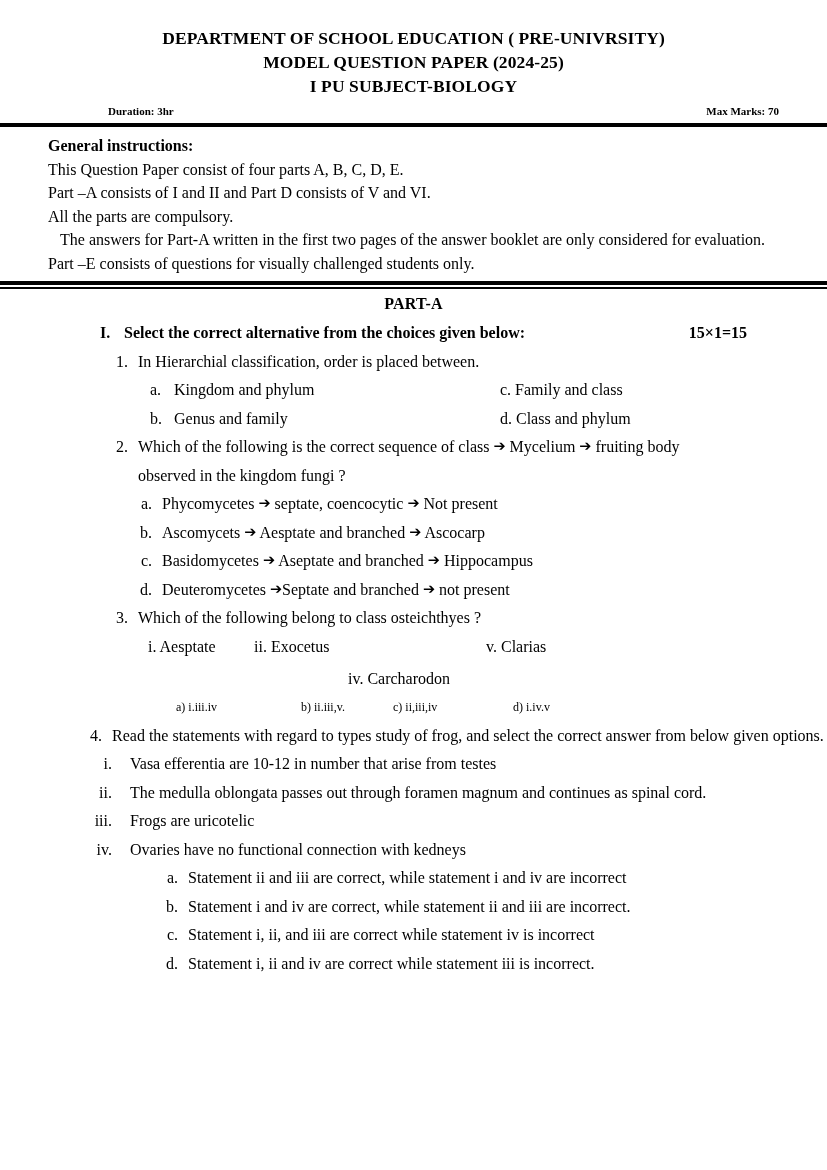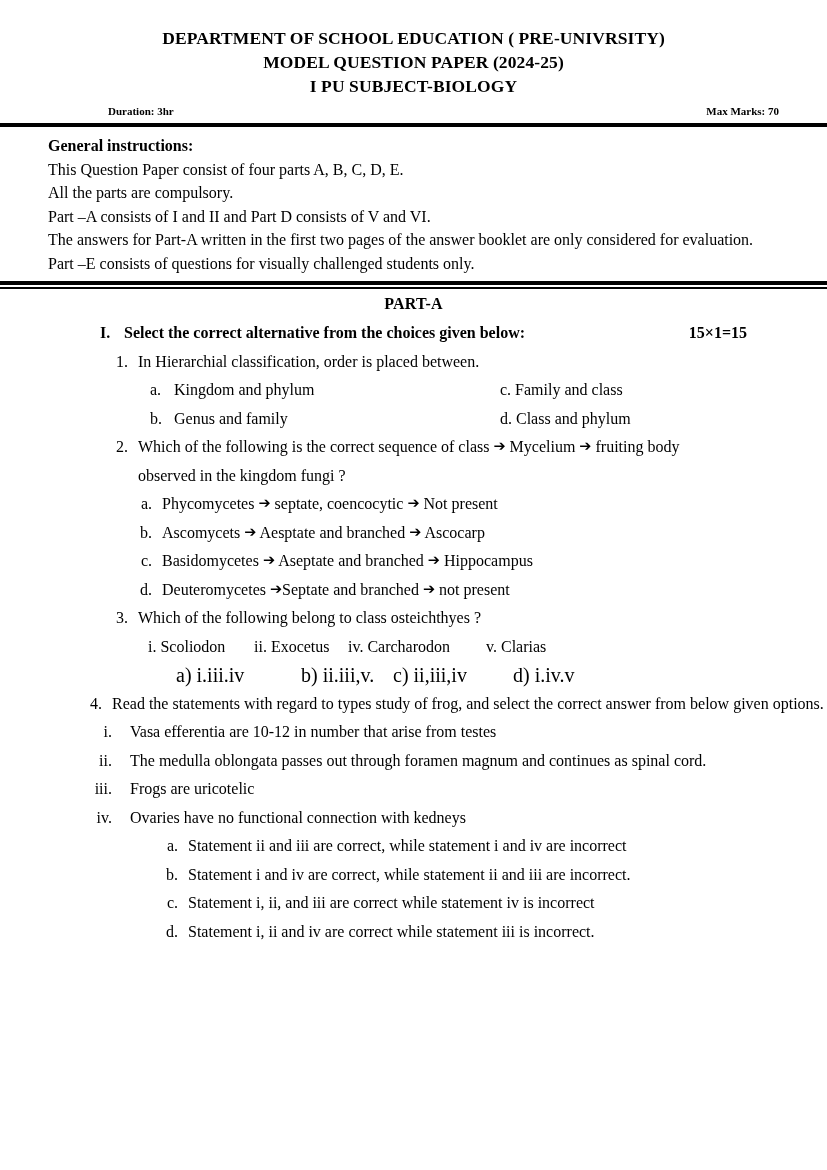--- a/index.html
+++ b/index.html
@@ -73,20 +73,21 @@
     line-height: 23.5px;
   }
   .instr-title {
     font-weight: bold;
   }
   .instr-line {
     white-space: normal;
   }
   .instr-justify {
     text-align: justify;
+    margin-left: 12px;
   }
 
   
   .part-heading {
     text-align: center;
     font-weight: bold;
     font-size: 16px;
     padding-top: 6px;
     padding-bottom: 2px;
     letter-spacing: 0.2px;
@@ -180,28 +181,28 @@
     display: flex;
     font-size: 16px;
     line-height: 28.5px;
   }
   .roman-inline .ri {
     white-space: nowrap;
   }
   .ri-1 { width: 106px; }
   .ri-2 { width: 94px; }
   .ri-3 { width: 140px; }
-  .ri-4 { width: 138px; }
+  .ri-4 { width: 138px; margin-top: 32px; }
   .ri-5 { width: auto; }
 
   
   .ans-inline {
     padding-left: 176px;
     display: flex;
-    font-size: 20px;
+    font-size: 12px;
     line-height: 28.5px;
   }
   .ans-inline .ai { white-space: nowrap; }
   .ai-1 { width: 125px; }
   .ai-2 { width: 92px; }
   .ai-3 { width: 89px; }
   .ai-4 { width: auto; margin-left: 31px; }
 
   .arrow {
     font-family: "DejaVu Sans", sans-serif;
@@ -225,22 +226,22 @@
   <div class="duration-row">
     <div>Duration: 3hr</div>
     <div>Max Marks: 70</div>
   </div>
 
   <div class="rule-thick"></div>
 
   <div class="instructions">
     <div class="instr-title">General instructions:</div>
     <div class="instr-line">This Question Paper consist of four parts A, B, C, D, E.</div>
+    <div class="instr-line">Part –A consists of I and II and Part D consists of V and VI.</div>
     <div class="instr-line">All the parts are compulsory.</div>
-    <div class="instr-line">Part –A consists of I and II and Part D consists of V and VI.</div>
     <div class="instr-line instr-justify">The answers for Part-A written in the first two pages of the answer booklet are only considered for evaluation.</div>
     <div class="instr-line">Part –E consists of questions for visually challenged students only.</div>
   </div>
 
   <div class="rule-double">
     <div class="d1"></div>
     <div class="d2"></div>
   </div>
 
   <div class="part-heading">PART-A</div>
@@ -302,21 +303,21 @@
       <div class="q-num">d.</div>
       <div class="q-body"><span>Deuteromycetes </span><span class="arrow">➔</span><span>Septate and branched </span><span class="arrow">➔</span><span> not present</span></div>
     </div>
 
     <div class="q lvl-q">
       <div class="q-num">3.</div>
       <div class="q-body">Which of the following belong to class osteichthyes ?</div>
     </div>
 
     <div class="roman-inline">
-      <div class="ri ri-1">i. Scoliodon</div>
+      <div class="ri ri-1">i. Aesptate</div>
       <div class="ri ri-2">ii. Exocetus</div>
       <div class="ri ri-4">iv. Carcharodon</div>
       <div class="ri ri-5">v. Clarias</div>
     </div>
 
     <div class="ans-inline">
       <div class="ai ai-1">a)  i.iii.iv</div>
       <div class="ai ai-2">b) ii.iii,v.</div>
       <div class="ai ai-3">c) ii,iii,iv</div>
       <div class="ai ai-4">d) i.iv.v</div>

